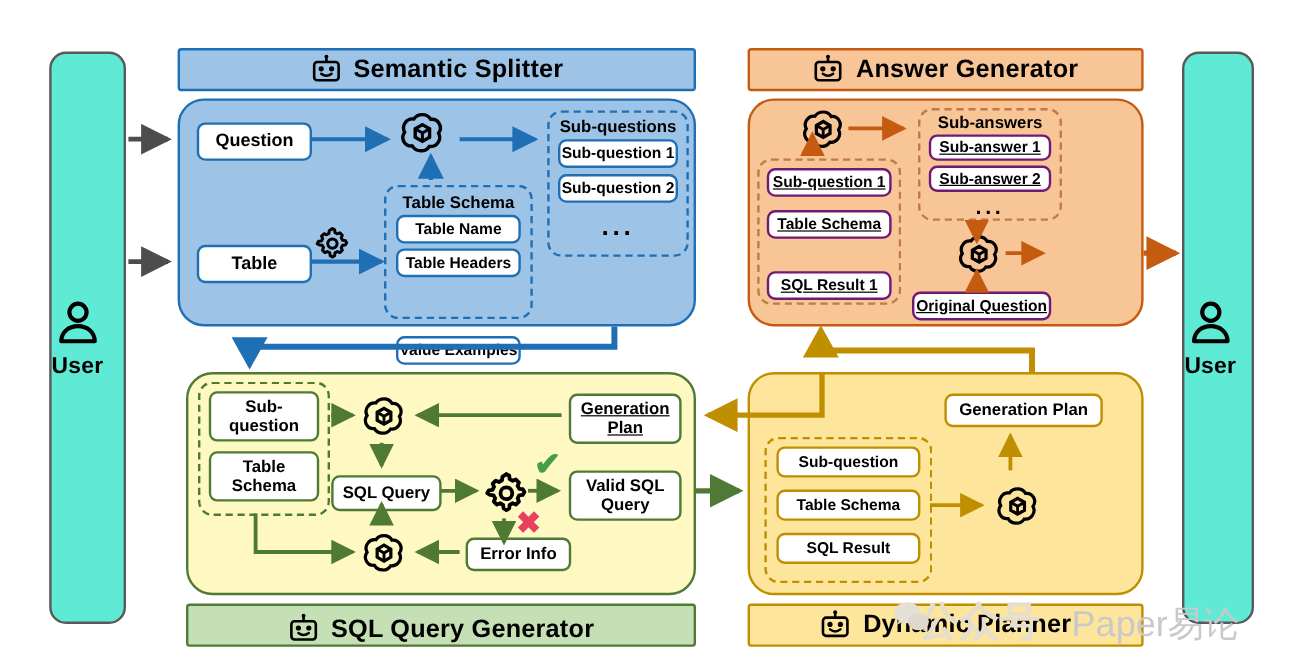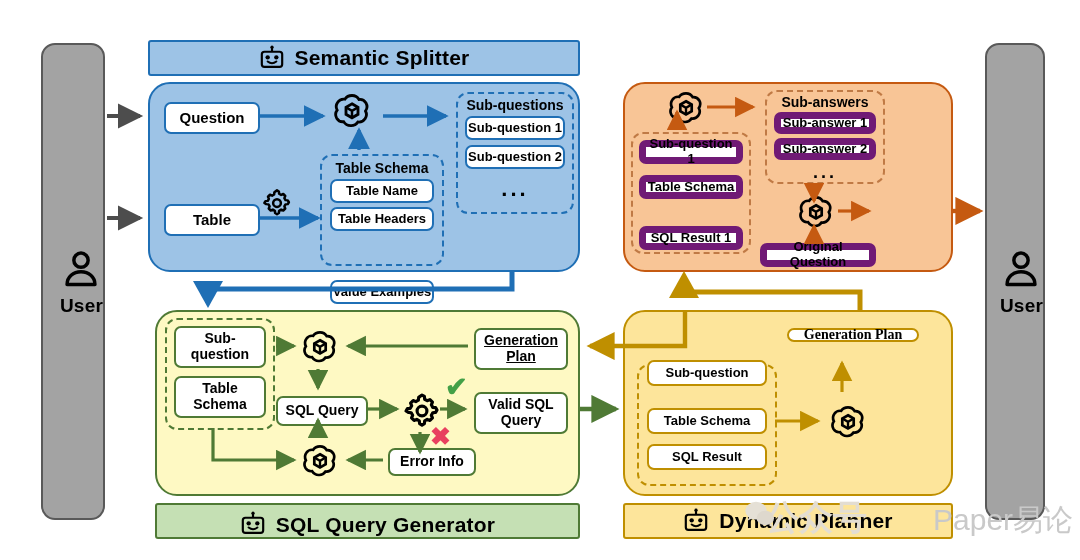--- a/index.html
+++ b/index.html
@@ -3,22 +3,22 @@
 <meta charset="utf-8">
 <style>
   html,body{margin:0;padding:0;background:#ffffff;}
   body{width:1080px;height:560px;font-family:"Liberation Sans",sans-serif;overflow:hidden;}
   #stage{position:relative;width:1080px;height:560px;background:#fff;}
 
   .abs{position:absolute;box-sizing:border-box;}
 
   
   .user-col{
-    background:#a3a3a3;border:2.5px solid #595959;border-radius:14px;
-    display:flex;flex-direction:column;align-items:flex-end;justify-content:center;
+    background:#5eead4;border:2.5px solid #595959;border-radius:14px;
+    display:flex;flex-direction:column;align-items:flex-start;justify-content:center;
   }
   .user-col .u-label{font-weight:bold;font-size:19px;color:#000;margin-top:4px;letter-spacing:.2px;}
 
   
   .panel{border-radius:22px;}
   .panel.blue   {background:#9dc3e6;border:2.5px solid #1f6fb5;}
   .panel.orange {background:#f8c596;border:2.5px solid #c55a11;}
   .panel.green  {background:#fef9c3;border:2.5px solid #4f7a35;}
   .panel.yellow {background:#fde59b;border:2.5px solid #bf8f00;}
 
@@ -34,38 +34,38 @@
   .titlebar .t-text{font-weight:bold;font-size:21px;color:#000;letter-spacing:.2px;}
   .titlebar .bot{width:26px;height:26px;display:block;}
 
   
   .node{
     background:#ffffff;border-radius:7px;
     display:flex;align-items:center;justify-content:center;text-align:center;
     font-weight:bold;color:#000;line-height:1.12;
   }
   .node.b{border:2px solid #1f6fb5;}
-  .node.o{border:7px solid #701a75;}
+  .node.o{border:2px solid #701a75;text-decoration:underline;}
   .node.g{border:2px solid #4f7a35;}
   .node.y{border:2px solid #bf8f00;}
 
   
   .dgroup{border-radius:12px;background:transparent;}
   .dgroup.b{border:2.5px dashed #1f6fb5;}
   .dgroup.o{border:2.5px dashed #c07a45;}
   .dgroup.g{border:2.5px dashed #4f7a35;}
   .dgroup.y{border:2.5px dashed #bf8f00;}
 
   .glabel{font-weight:bold;font-size:14px;color:#000;text-align:center;}
   .dots{font-weight:bold;font-size:22px;color:#000;text-align:center;letter-spacing:3px;line-height:1;}
 
   svg.ov{position:absolute;left:0;top:0;width:1080px;height:560px;pointer-events:none;}
   svg.icn{display:block;}
 
-  .wm{position:absolute;color:#c9c9c9;font-size:30px;font-family:"Liberation Sans",sans-serif;margin-left:40px;}
+  .wm{position:absolute;color:#c9c9c9;font-size:30px;font-family:"Liberation Sans",sans-serif;}
   .wm2{position:absolute;color:#e3ddd2;font-size:34px;font-weight:bold;font-family:"Liberation Sans",sans-serif;}
 </style>
 </head>
 <body>
 
 <div id="stage">
 
   <div class="abs user-col" style="left:41px;top:43px;width:64px;height:477px;">
     <svg class="icn" width="44" height="44" viewBox="0 0 24 24">
       <circle cx="12" cy="7.2" r="3.9" fill="none" stroke="#000" stroke-width="1.9"></circle>
@@ -117,20 +117,31 @@
     <div class="abs node b" style="left:180px;top:123px;width:104px;height:24px;font-size:13px;">Table Headers</div>
     <div class="abs node b" style="left:180px;top:151px;width:104px;height:24px;font-size:13px;margin-top:45px;">Value Examples</div>
 
     <div class="abs dgroup b" style="left:306px;top:8px;width:118px;height:122px;"></div>
     <div class="abs glabel" style="left:306px;top:13px;width:118px;">Sub-questions</div>
     <div class="abs node b" style="left:315px;top:32px;width:100px;height:24px;font-size:13px;">Sub-question 1</div>
     <div class="abs node b" style="left:315px;top:61px;width:100px;height:24px;font-size:13px;">Sub-question 2</div>
     <div class="abs dots" style="left:306px;top:94px;width:118px;">...</div>
   </div>
 
+  <div class="abs titlebar orange" style="left:623px;top:40px;width:330px;height:36px;">
+    <svg class="bot" viewBox="0 0 24 24">
+      <rect x="2.6" y="6.2" width="18.8" height="14" rx="2.4" fill="none" stroke="#000" stroke-width="2"></rect>
+      <line x1="12" y1="2.2" x2="12" y2="6.2" stroke="#000" stroke-width="2"></line>
+      <circle cx="12" cy="2" r="1.5" fill="#000"></circle>
+      <circle cx="8" cy="11.4" r="2" fill="#000"></circle>
+      <circle cx="16" cy="11.4" r="2" fill="#000"></circle>
+      <path d="M8 15.2q4 3.2 8 0" fill="none" stroke="#000" stroke-width="1.9" stroke-linecap="round"></path>
+    </svg>
+    <span class="t-text">Answer Generator</span>
+  </div>
 
   <div class="abs panel orange" style="left:623px;top:82px;width:330px;height:190px;">
 
     <svg class="abs icn" style="left:42px;top:6px;" width="38" height="38" viewBox="0 0 24 24">
       <path d="M12 2.1c1.9 0 3.4 1 4.2 2.4 1.7-.2 3.3.6 4.2 2.1.9 1.6.7 3.4-.3 4.8.8 1.5.7 3.3-.3 4.7-1 1.5-2.7 2.1-4.3 1.9-.9 1.4-2.5 2.3-4.3 2.2-1.9 0-3.4-1-4.2-2.4-1.7.2-3.3-.6-4.2-2.1-.9-1.6-.7-3.4.3-4.8-.8-1.5-.7-3.3.3-4.7 1-1.5 2.7-2.1 4.3-1.9.9-1.4 2.4-2.2 4.3-2.2z" fill="none" stroke="#000" stroke-width="1.7"></path>
       <path d="M12 7.1l3.6 2.1v4.2L12 15.5l-3.6-2.1V9.2z" fill="none" stroke="#000" stroke-width="1.7"></path>
       <path d="M8.4 9.2l3.6 2.1 3.6-2.1M12 11.3v4.2" fill="none" stroke="#000" stroke-width="1.5"></path>
     </svg>
 
     <div class="abs dgroup o" style="left:140px;top:6px;width:120px;height:94px;"></div>
@@ -209,31 +220,31 @@
       <circle cx="8" cy="11.4" r="2" fill="#000"></circle>
       <circle cx="16" cy="11.4" r="2" fill="#000"></circle>
       <path d="M8 15.2q4 3.2 8 0" fill="none" stroke="#000" stroke-width="1.9" stroke-linecap="round"></path>
     </svg>
     <span class="t-text">SQL Query Generator</span>
   </div>
 
   <div class="abs panel yellow" style="left:623px;top:310px;width:330px;height:186px;">
 
     <div class="abs dgroup y" style="left:12px;top:52px;width:140px;height:122px;"></div>
-    <div class="abs node y" style="left:22px;top:48px;width:120px;height:26px;font-size:13px;">Sub-question</div>
+    <div class="abs node y" style="left:22px;top:60px;width:120px;height:26px;font-size:13px;">Sub-question</div>
     <div class="abs node y" style="left:22px;top:96px;width:120px;height:26px;font-size:13px;">Table Schema</div>
     <div class="abs node y" style="left:22px;top:132px;width:120px;height:26px;font-size:13px;">SQL Result</div>
 
     <svg class="abs icn" style="left:204px;top:92px;" width="38" height="38" viewBox="0 0 24 24">
       <path d="M12 2.1c1.9 0 3.4 1 4.2 2.4 1.7-.2 3.3.6 4.2 2.1.9 1.6.7 3.4-.3 4.8.8 1.5.7 3.3-.3 4.7-1 1.5-2.7 2.1-4.3 1.9-.9 1.4-2.5 2.3-4.3 2.2-1.9 0-3.4-1-4.2-2.4-1.7.2-3.3-.6-4.2-2.1-.9-1.6-.7-3.4.3-4.8-.8-1.5-.7-3.3.3-4.7 1-1.5 2.7-2.1 4.3-1.9.9-1.4 2.4-2.2 4.3-2.2z" fill="none" stroke="#000" stroke-width="1.7"></path>
       <path d="M12 7.1l3.6 2.1v4.2L12 15.5l-3.6-2.1V9.2z" fill="none" stroke="#000" stroke-width="1.7"></path>
       <path d="M8.4 9.2l3.6 2.1 3.6-2.1M12 11.3v4.2" fill="none" stroke="#000" stroke-width="1.5"></path>
     </svg>
 
-    <div class="abs node y" style="left:162px;top:16px;width:132px;height:14px;font-size:14px;font-family:Liberation Serif, serif;">Generation Plan</div>
+    <div class="abs node y" style="left:162px;top:16px;width:132px;height:28px;font-size:14px;">Generation Plan</div>
   </div>
 
   <div class="abs titlebar yellow" style="left:623px;top:503px;width:330px;height:36px;">
     <svg class="bot" viewBox="0 0 24 24">
       <rect x="2.6" y="6.2" width="18.8" height="14" rx="2.4" fill="none" stroke="#000" stroke-width="2"></rect>
       <line x1="12" y1="2.2" x2="12" y2="6.2" stroke="#000" stroke-width="2"></line>
       <circle cx="12" cy="2" r="1.5" fill="#000"></circle>
       <circle cx="8" cy="11.4" r="2" fill="#000"></circle>
       <circle cx="16" cy="11.4" r="2" fill="#000"></circle>
       <path d="M8 15.2q4 3.2 8 0" fill="none" stroke="#000" stroke-width="1.9" stroke-linecap="round"></path>

